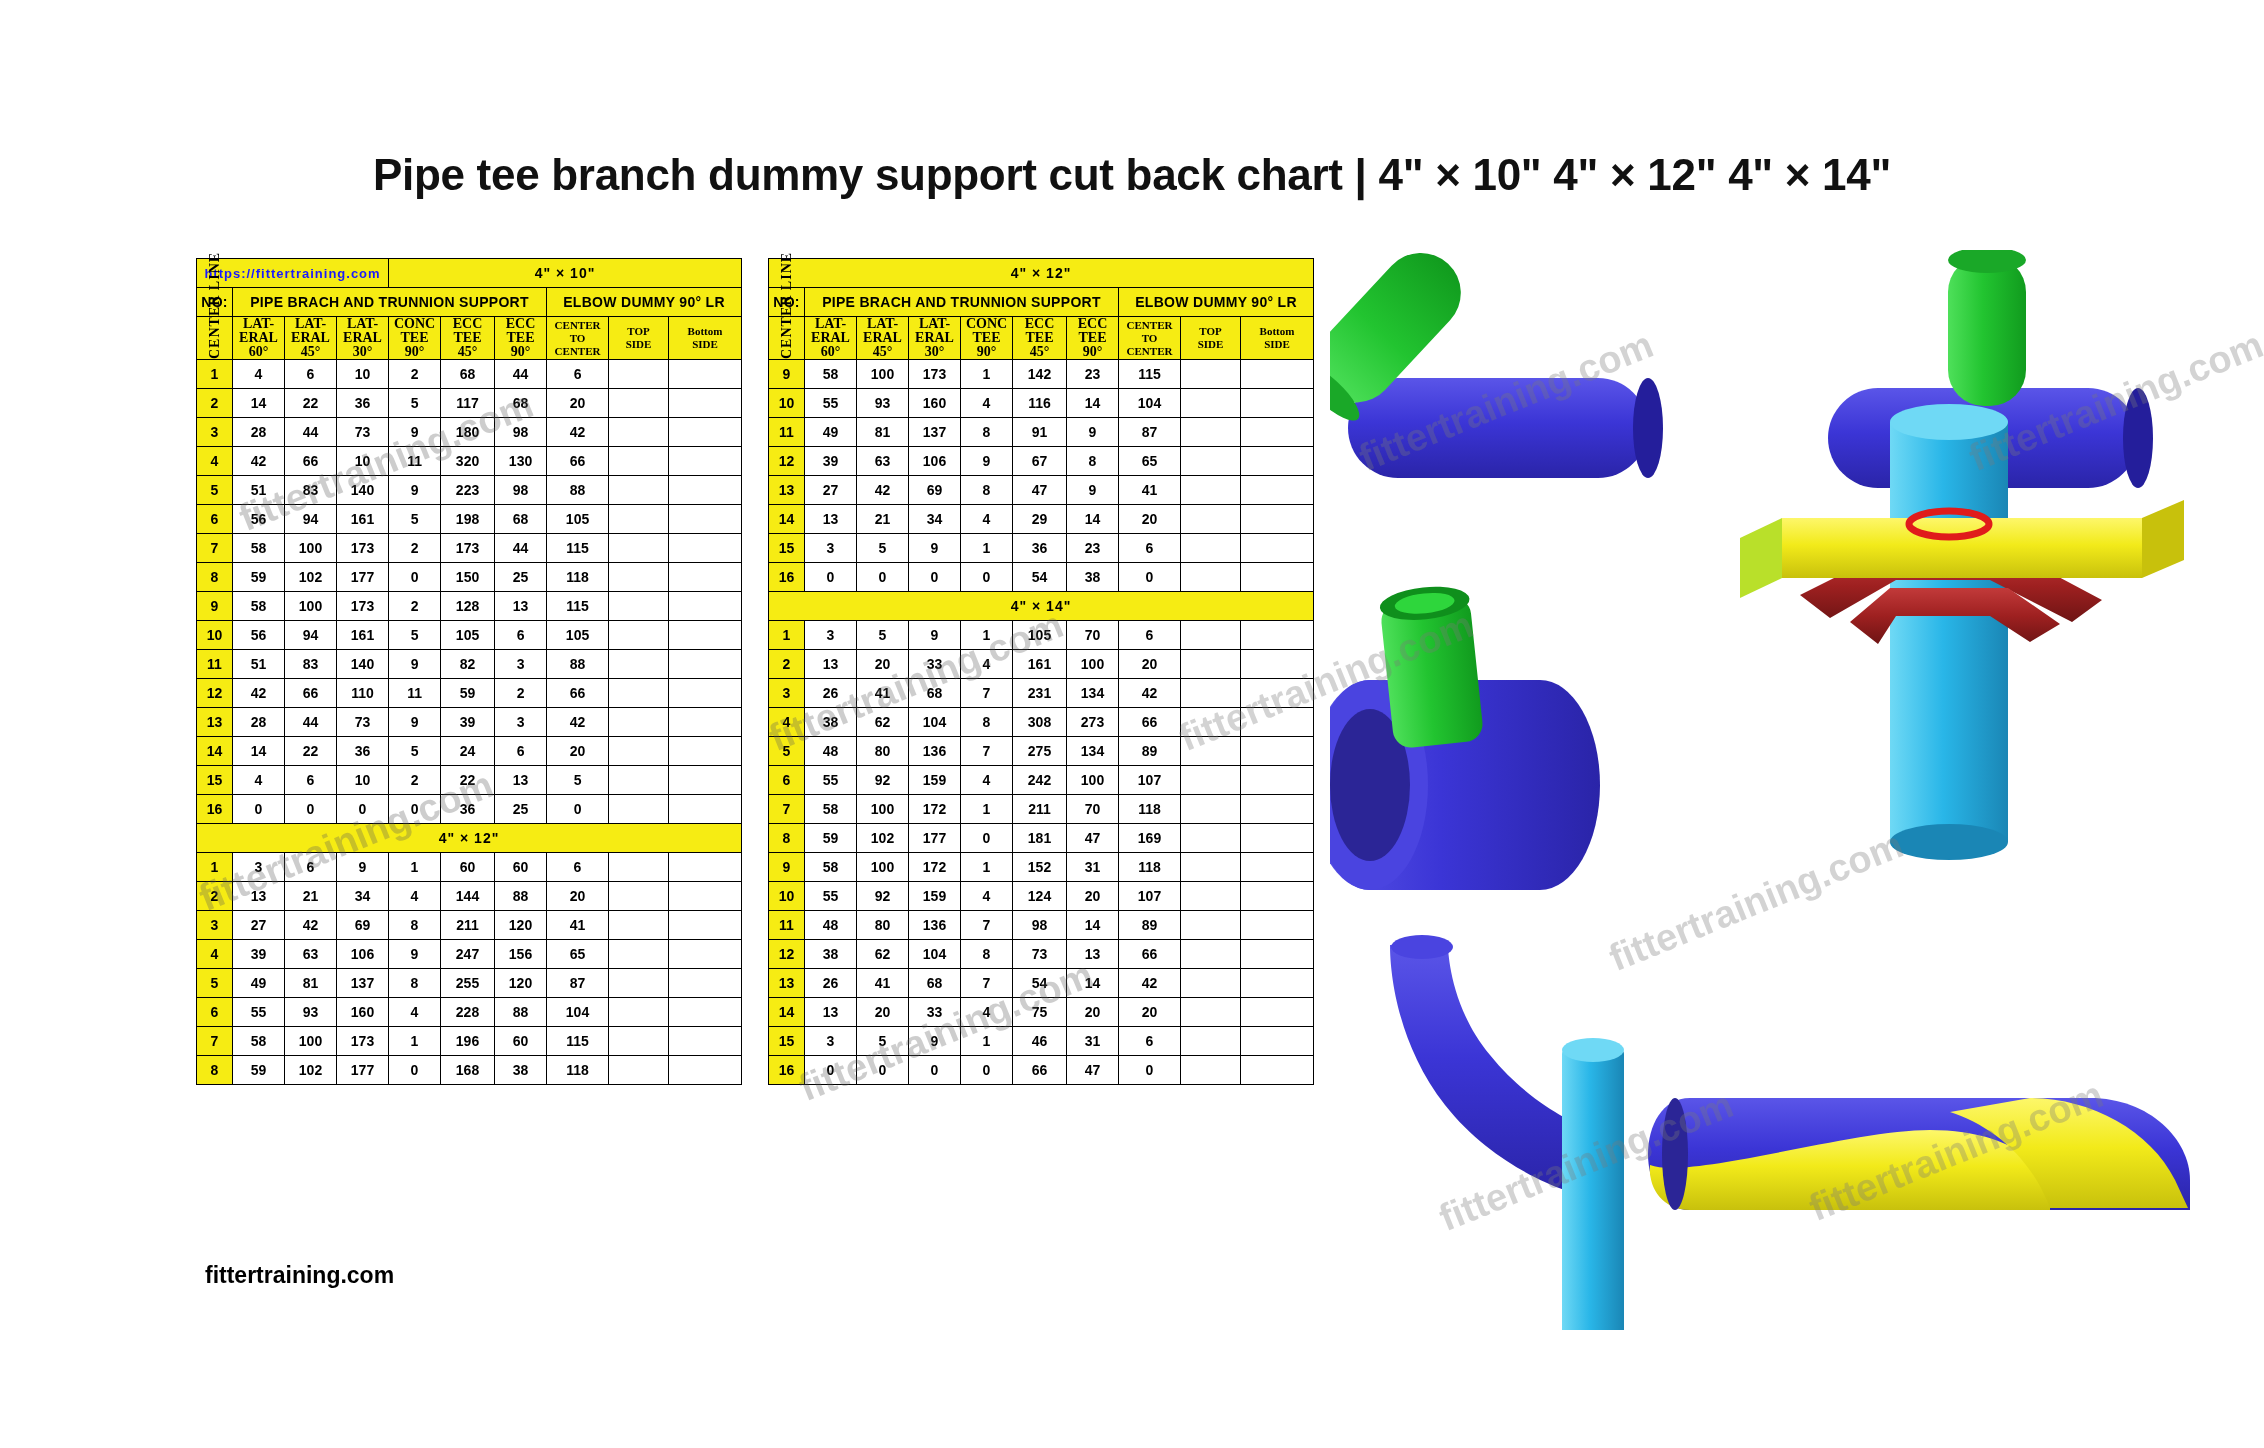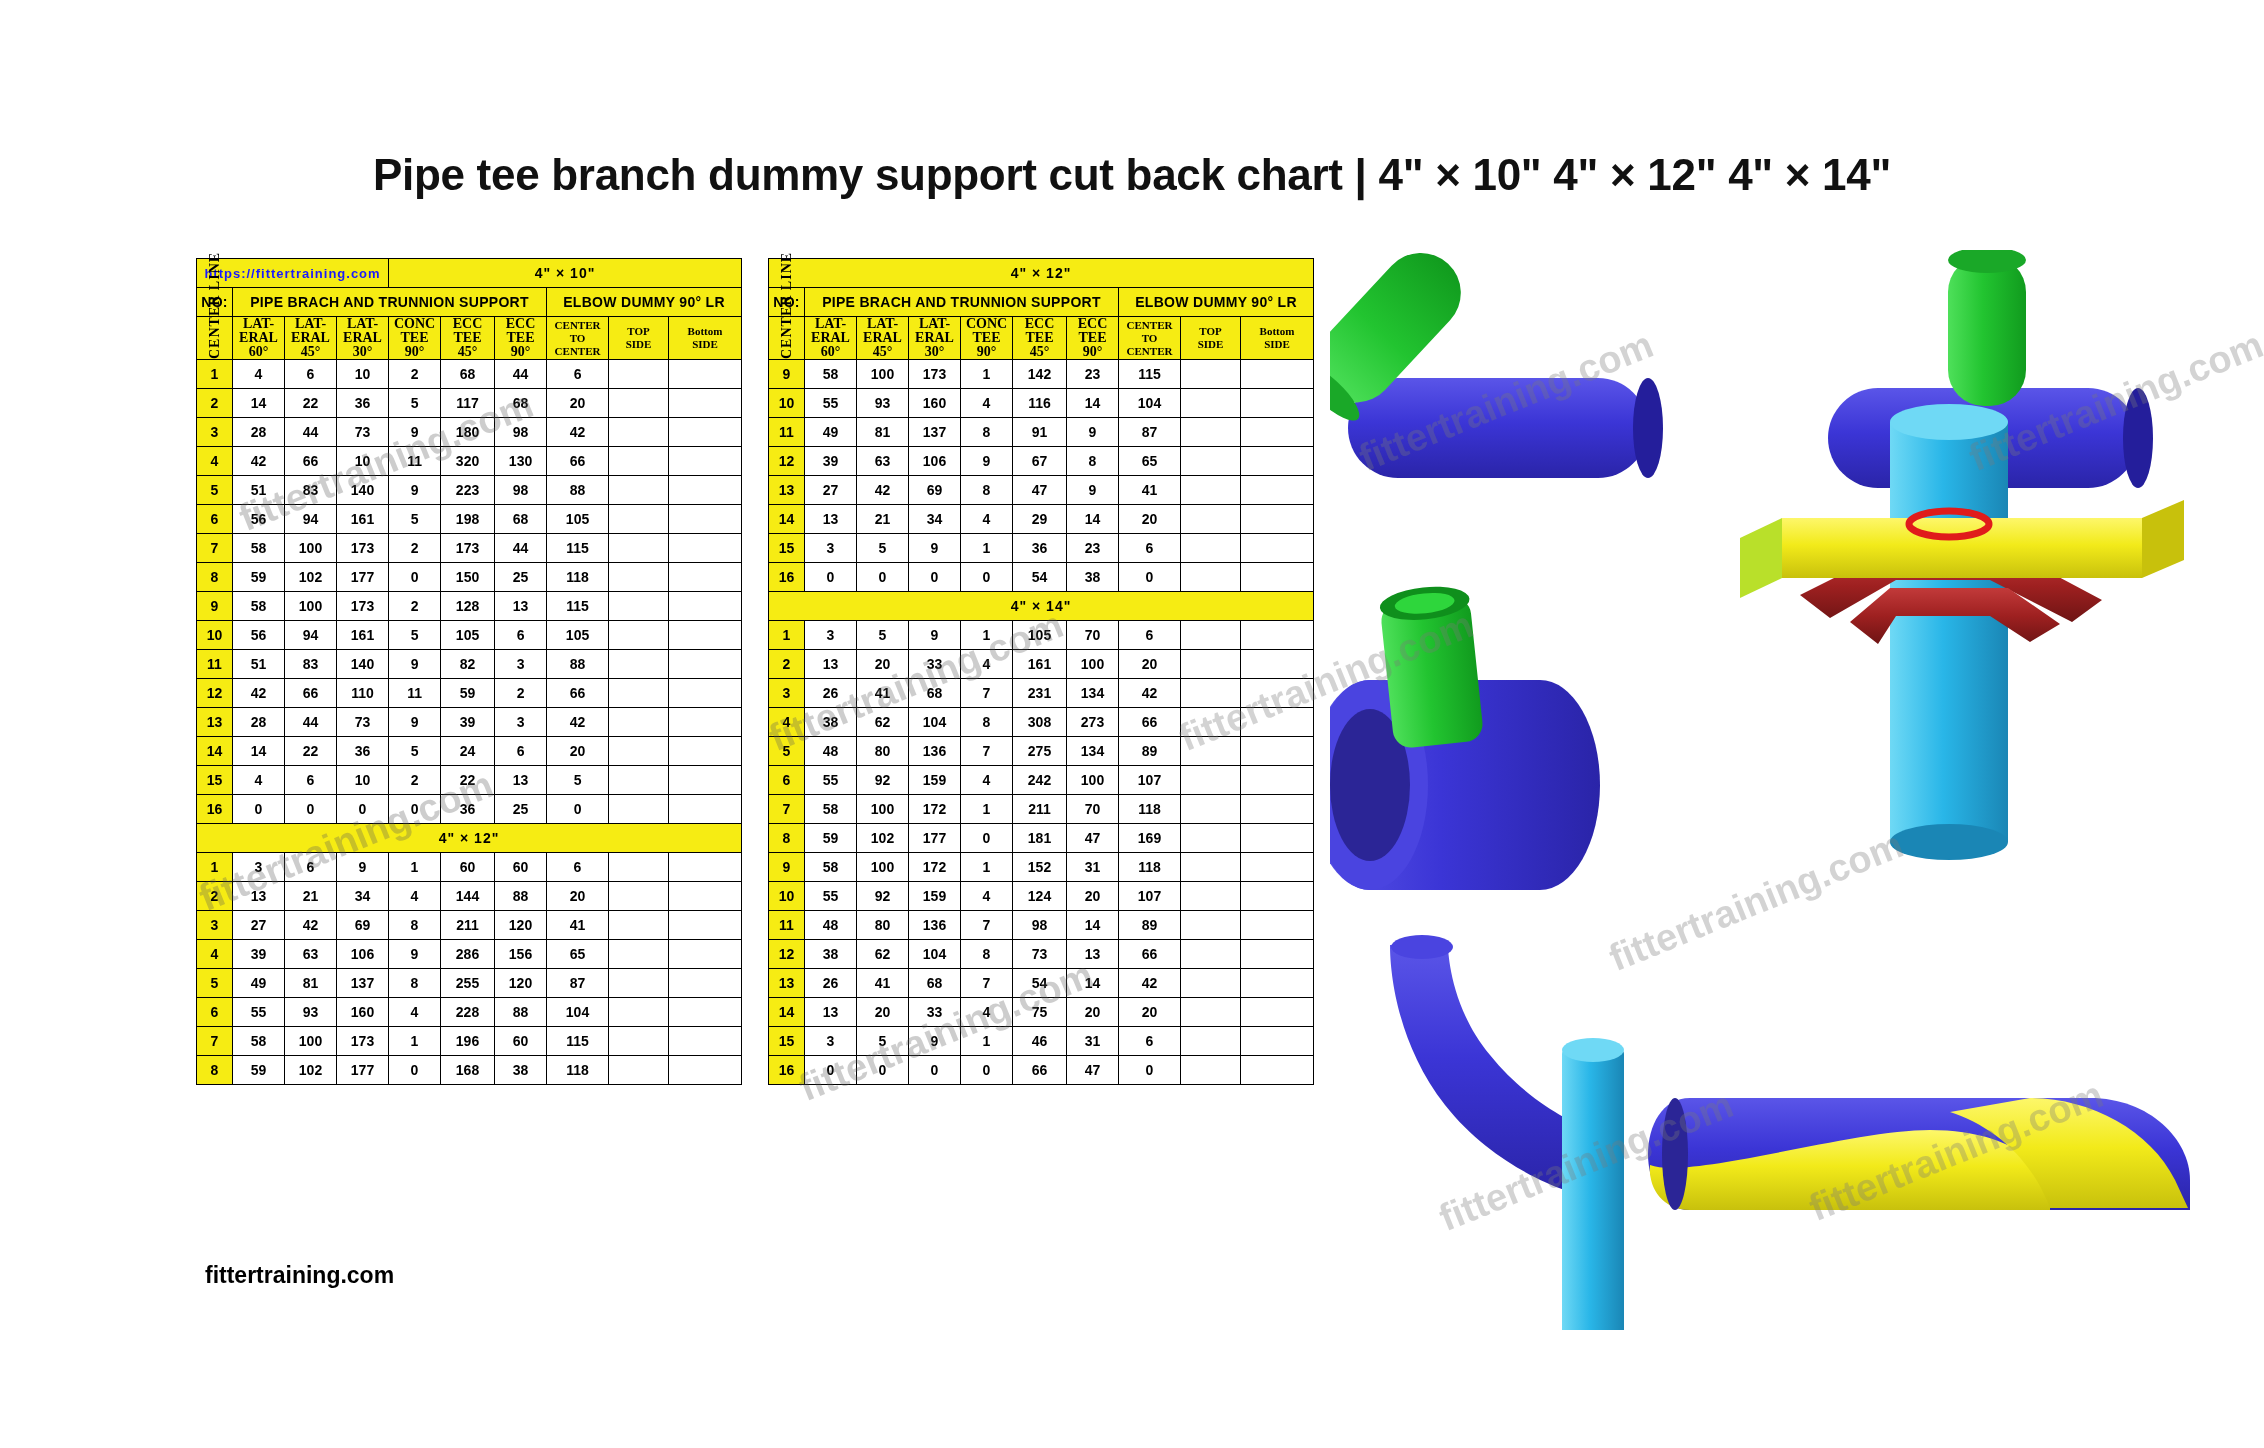--- a/index.html
+++ b/index.html
@@ -439,21 +439,21 @@
             <td class="">41</td>
             <td class="blank"></td>
             <td class="blank"></td>
           </tr>
           <tr>
             <td class="idx">4</td>
             <td class="">39</td>
             <td class="">63</td>
             <td class="">106</td>
             <td class="">9</td>
-            <td class="">286</td>
+            <td class="">247</td>
             <td class="">156</td>
             <td class="">65</td>
             <td class="blank"></td>
             <td class="blank"></td>
           </tr>
           <tr>
             <td class="idx">5</td>
             <td class="">49</td>
             <td class="">81</td>
             <td class="">137</td>

